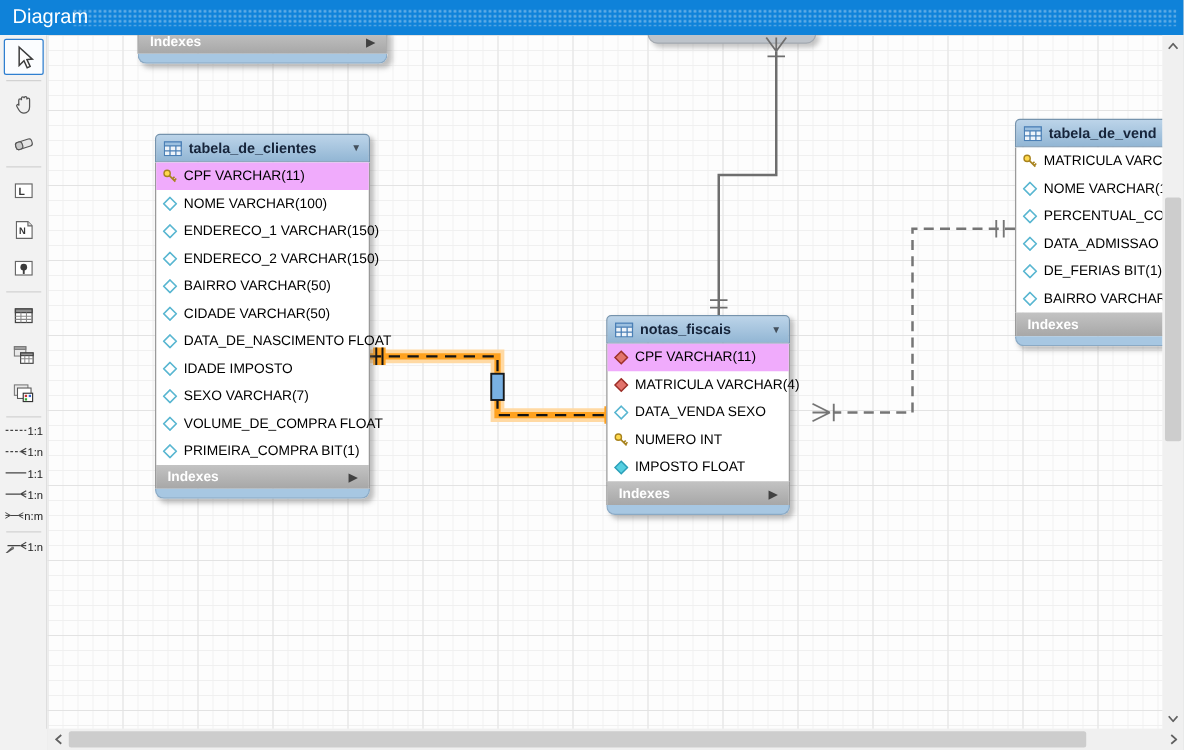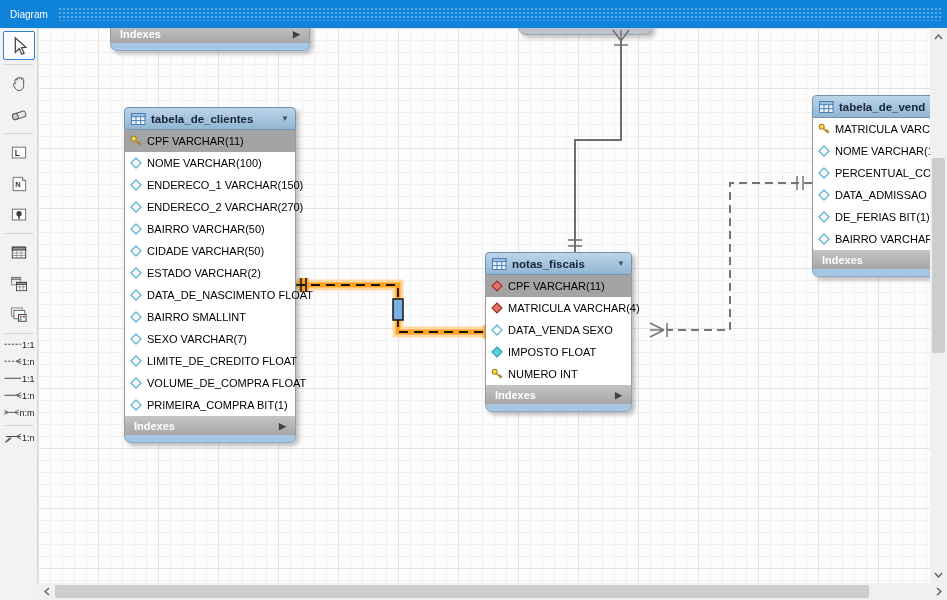--- a/index.html
+++ b/index.html
@@ -2,21 +2,21 @@
 <html><head>
 <meta charset="utf-8">
 <style>
   html,body{margin:0;padding:0;background:#e9e9e9;font-family:"Liberation Sans",sans-serif;}
   #app{position:relative;width:947px;height:600px;background:#f4f4f4;overflow:hidden;
        outline:1px solid #aeb6bd;}
 
   
   .titlebar{position:absolute;left:0;top:0;width:947px;height:28px;background:#0f82d9;
             display:flex;align-items:center;}
-  .titlebar .title{color:#fff;font-size:10px;padding-left:10px;position:relative;z-index:2;text-align:right;}
+  .titlebar .title{color:#fff;font-size:16px;padding-left:10px;position:relative;z-index:2;text-align:right;}
   .titlebar .dots{position:absolute;left:58px;right:6px;top:7px;bottom:7px;
       background-image:radial-gradient(rgba(255,255,255,.33) 1px,transparent 1.3px);
       background-size:4px 4px;}
 
   
   .toolbar{position:absolute;left:0;top:28px;width:38px;bottom:0;background:#f2f2f2;
            border-right:1px solid #d8d8d8;display:flex;flex-direction:column;align-items:center;
            padding-top:2px;box-sizing:border-box;}
   .tool{width:30px;height:27px;display:flex;align-items:center;justify-content:center;
         margin:1px 0;border:1px solid transparent;border-radius:2px;}
@@ -41,21 +41,21 @@
   .table-card{position:absolute;font-size:11px;box-shadow:3px 3px 4px rgba(110,110,110,.45);
               border-radius:4px 4px 7px 7px;}
   .tc-header{height:23px;background:linear-gradient(#bcd4e9,#92b6d4);border:1px solid #7593ad;
              border-radius:4px 4px 0 0;display:flex;align-items:center;padding:0 6px;box-sizing:border-box;
              font-weight:bold;color:#16243a;font-size:11.5px;}
   .tc-header .tc-icon{width:15px;height:12px;margin-right:5px;flex:none;}
   .tc-title{white-space:nowrap;overflow:hidden;}
   .tc-collapse{margin-left:auto;font-size:8px;color:#44505c;padding-left:4px;}
   .tc-body{background:#fff;border-left:1px solid #9a9a9a;border-right:1px solid #9a9a9a;}
   .tc-row{height:22px;display:flex;align-items:center;padding:0 5px;white-space:nowrap;}
-  .tc-row.hl{background:#a3a3a3;text-align:center;}
+  .tc-row.hl{background:#f0abfc;text-align:center;}
   .tc-row .ic{width:12px;height:12px;margin-right:5px;flex:none;}
   .tc-row .ic svg{display:block;}
   .tc-text{color:#000;}
   .tc-footer{height:19px;background:linear-gradient(#c3c3c3,#a7a7a7);color:#fff;font-weight:bold;
              font-size:11px;display:flex;align-items:center;padding:0 9px;box-sizing:border-box;
              border-left:1px solid #9a9a9a;border-right:1px solid #9a9a9a;}
   .tc-foot-arrow{margin-left:auto;color:#414141;font-size:9px;}
   .tc-bottom{height:7px;background:#a7c7e2;border:1px solid #8aa9c4;border-top:none;
              border-radius:0 0 7px 7px;}
 
@@ -279,21 +279,21 @@
               </svg>
             </span>
     <span class="tc-text">ENDERECO_1 VARCHAR(150)</span>
   </div>
           <div class="tc-row">
     <span class="ic">
               <svg width="12" height="12" viewBox="0 0 12 12">
                 <polygon points="6,1 11,6 6,11 1,6" fill="#ffffff" stroke="#58b6d1" stroke-width="1.3"></polygon>
               </svg>
             </span>
-    <span class="tc-text">ENDERECO_2 VARCHAR(270)</span>
+    <span class="tc-text">ENDERECO_2 VARCHAR(150)</span>
   </div>
           <div class="tc-row">
     <span class="ic">
               <svg width="12" height="12" viewBox="0 0 12 12">
                 <polygon points="6,1 11,6 6,11 1,6" fill="#ffffff" stroke="#58b6d1" stroke-width="1.3"></polygon>
               </svg>
             </span>
     <span class="tc-text">BAIRRO VARCHAR(50)</span>
   </div>
           <div class="tc-row">
@@ -303,53 +303,37 @@
               </svg>
             </span>
     <span class="tc-text">CIDADE VARCHAR(50)</span>
   </div>
           <div class="tc-row">
     <span class="ic">
               <svg width="12" height="12" viewBox="0 0 12 12">
                 <polygon points="6,1 11,6 6,11 1,6" fill="#ffffff" stroke="#58b6d1" stroke-width="1.3"></polygon>
               </svg>
             </span>
-    <span class="tc-text">ESTADO VARCHAR(2)</span>
-  </div>
-          <div class="tc-row">
-    <span class="ic">
-              <svg width="12" height="12" viewBox="0 0 12 12">
-                <polygon points="6,1 11,6 6,11 1,6" fill="#ffffff" stroke="#58b6d1" stroke-width="1.3"></polygon>
-              </svg>
-            </span>
     <span class="tc-text">DATA_DE_NASCIMENTO FLOAT</span>
   </div>
           <div class="tc-row">
     <span class="ic">
               <svg width="12" height="12" viewBox="0 0 12 12">
                 <polygon points="6,1 11,6 6,11 1,6" fill="#ffffff" stroke="#58b6d1" stroke-width="1.3"></polygon>
               </svg>
             </span>
-    <span class="tc-text">BAIRRO SMALLINT</span>
+    <span class="tc-text">IDADE IMPOSTO</span>
   </div>
           <div class="tc-row">
     <span class="ic">
               <svg width="12" height="12" viewBox="0 0 12 12">
                 <polygon points="6,1 11,6 6,11 1,6" fill="#ffffff" stroke="#58b6d1" stroke-width="1.3"></polygon>
               </svg>
             </span>
     <span class="tc-text">SEXO VARCHAR(7)</span>
-  </div>
-          <div class="tc-row">
-    <span class="ic">
-              <svg width="12" height="12" viewBox="0 0 12 12">
-                <polygon points="6,1 11,6 6,11 1,6" fill="#ffffff" stroke="#58b6d1" stroke-width="1.3"></polygon>
-              </svg>
-            </span>
-    <span class="tc-text">LIMITE_DE_CREDITO FLOAT</span>
   </div>
           <div class="tc-row">
     <span class="ic">
               <svg width="12" height="12" viewBox="0 0 12 12">
                 <polygon points="6,1 11,6 6,11 1,6" fill="#ffffff" stroke="#58b6d1" stroke-width="1.3"></polygon>
               </svg>
             </span>
     <span class="tc-text">VOLUME_DE_COMPRA FLOAT</span>
   </div>
           <div class="tc-row">
@@ -401,33 +385,33 @@
     <span class="ic">
               <svg width="12" height="12" viewBox="0 0 12 12">
                 <polygon points="6,1 11,6 6,11 1,6" fill="#ffffff" stroke="#58b6d1" stroke-width="1.3"></polygon>
               </svg>
             </span>
     <span class="tc-text">DATA_VENDA SEXO</span>
   </div>
           <div class="tc-row">
     <span class="ic">
               <svg width="12" height="12" viewBox="0 0 12 12">
-                <polygon points="6,1 11,6 6,11 1,6" fill="#56cfe1" stroke="#2a9fb8" stroke-width="1.2"></polygon>
-              </svg>
-            </span>
-    <span class="tc-text">IMPOSTO FLOAT</span>
-  </div>
-          <div class="tc-row">
-    <span class="ic">
-              <svg width="12" height="12" viewBox="0 0 12 12">
                 <circle cx="3.7" cy="3.7" r="2.5" fill="#ffd94d" stroke="#a8831f" stroke-width="1.1"></circle>
                 <path d="M5.5 5.5 L10.3 10.3 M8 8 L9.6 6.4 M9.4 9.4 L11 7.8" stroke="#a8831f" stroke-width="1.4" fill="none"></path>
               </svg>
             </span>
     <span class="tc-text">NUMERO INT</span>
+  </div>
+          <div class="tc-row">
+    <span class="ic">
+              <svg width="12" height="12" viewBox="0 0 12 12">
+                <polygon points="6,1 11,6 6,11 1,6" fill="#56cfe1" stroke="#2a9fb8" stroke-width="1.2"></polygon>
+              </svg>
+            </span>
+    <span class="tc-text">IMPOSTO FLOAT</span>
   </div>
         </div>
       <div class="tc-footer">
         <span>Indexes</span>
         <span class="tc-foot-arrow">▶</span>
       </div>
       <div class="tc-bottom"></div>
     </div>
 
     <div class="table-card" id="tc-vendedores">

